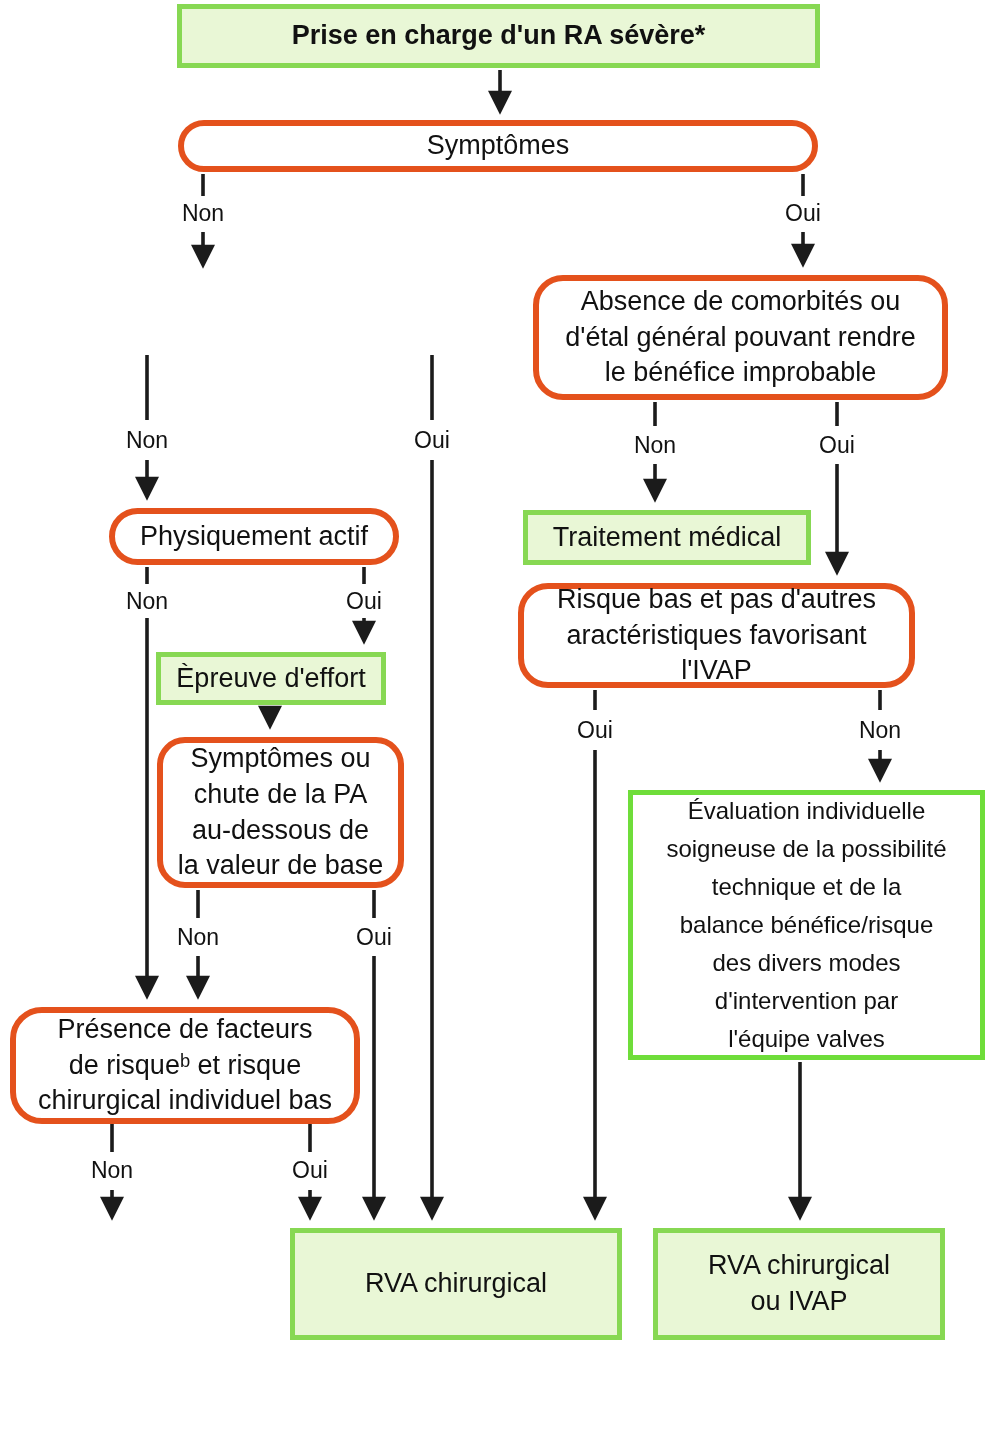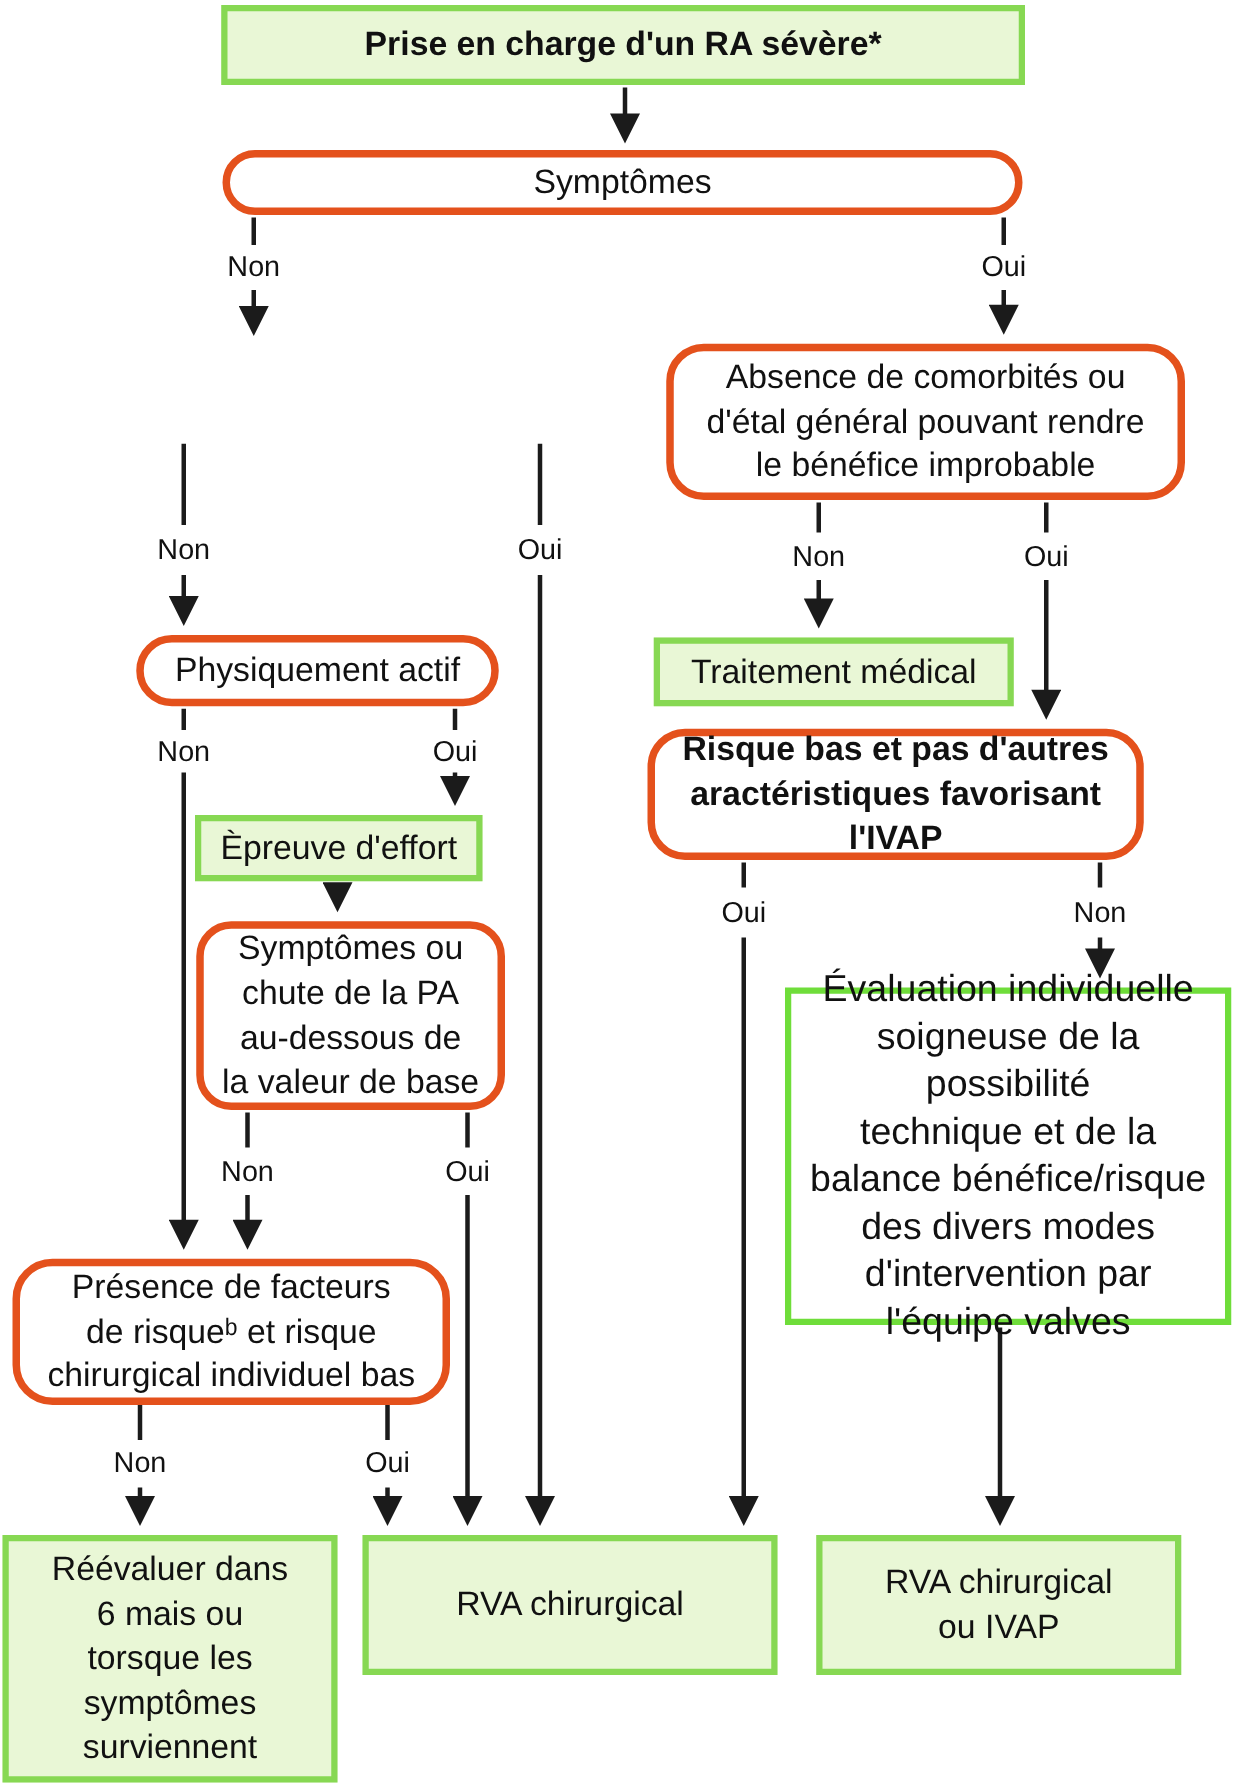--- a/index.html
+++ b/index.html
@@ -23,21 +23,21 @@
   }
   .green-fill{background:#e9f7d6;border:5px solid #87d853;}
   .green-open{background:#ffffff;border:5px solid #6fdd3a;}
   .orange{background:#ffffff;border:6px solid #e4511c;}
   .branch-label{
     position:absolute;
     transform:translate(-50%,-50%);
     font-size:23px;line-height:1;
     white-space:nowrap;
   }
-  .small-lh{line-height:38px;font-size:30px;}
+  .small-lh{line-height:38px;font-size:24px;}
 </style>
 </head>
 <body>
 
 <div id="stage">
 
   <svg id="connectors" viewBox="0 0 986 1432" xmlns="http://www.w3.org/2000/svg">
     <defs>
       <marker id="arrow" markerUnits="userSpaceOnUse" markerWidth="26" markerHeight="24" viewBox="0 0 10 10" refX="8" refY="5" orient="auto">
         <path d="M0 0 L10 5 L0 10 z" fill="#1b1b1b"></path>
@@ -93,21 +93,21 @@
 
 
   <div class="node orange" style="left:533px;top:275px;width:415px;height:125px;border-radius:30px;">Absence de comorbités ou
 d'étal général pouvant rendre
 le bénéfice improbable</div>
 
   <div class="node orange" style="left:109px;top:508px;width:290px;height:57px;border-radius:29px;">Physiquement actif</div>
 
   <div class="node green-fill" style="left:523px;top:510px;width:288px;height:55px;">Traitement médical</div>
 
-  <div class="node orange" style="left:518px;top:583px;width:397px;height:105px;border-radius:30px;font-weight:bold;">Risque bas et pas d'autres
+  <div class="node orange" style="left:518px;top:583px;width:397px;height:105px;border-radius:30px;">Risque bas et pas d'autres
 aractéristiques favorisant l'IVAP</div>
 
   <div class="node green-fill" style="left:156px;top:652px;width:230px;height:53px;">Èpreuve d'effort</div>
 
   <div class="node orange" style="left:157px;top:737px;width:247px;height:151px;border-radius:28px;">Symptômes ou
 chute de la PA
 au-dessous de
 la valeur de base</div>
 
   <div class="node green-open small-lh" style="left:628px;top:790px;width:357px;height:270px;">Évaluation individuelle
@@ -115,25 +115,20 @@
 technique et de la
 balance bénéfice/risque
 des divers modes
 d'intervention par
 l'équipe valves</div>
 
   <div class="node orange" style="left:10px;top:1007px;width:350px;height:117px;border-radius:32px;">Présence de facteurs
 de risqueᵇ et risque
 chirurgical individuel bas</div>
 
-  <div class="node green-fill" style="left:2px;top:1228px;width:268px;height:198px;">Réévaluer dans
-6 mais ou
-torsque les
-symptômes
-surviennent</div>
 
   <div class="node green-fill" style="left:290px;top:1228px;width:332px;height:112px;">RVA chirurgical</div>
 
   <div class="node green-fill" style="left:653px;top:1228px;width:292px;height:112px;">RVA chirurgical
 ou IVAP</div>
 
   <div class="branch-label" style="left:203px;top:213px;">Non</div>
   <div class="branch-label" style="left:803px;top:213px;">Oui</div>
 
   <div class="branch-label" style="left:147px;top:440px;">Non</div>

